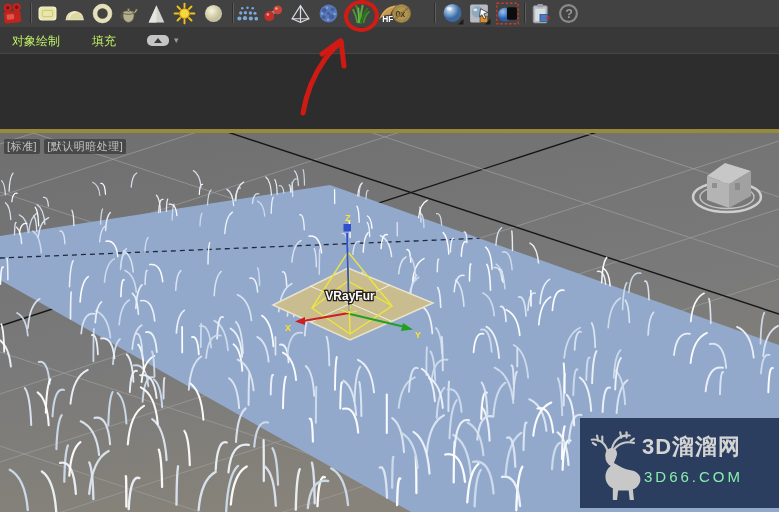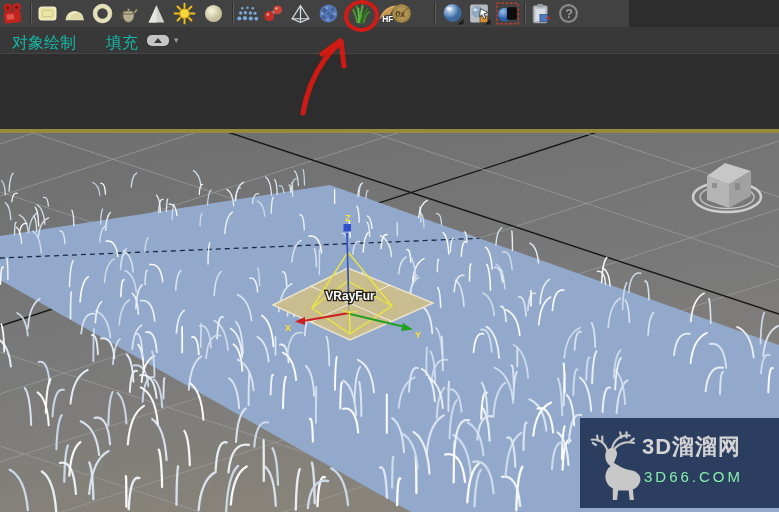--- a/index.html
+++ b/index.html
@@ -1,27 +1,27 @@
 <!DOCTYPE html>
 <html><head>
 <meta charset="utf-8">
 <style>
   html,body{margin:0;padding:0;background:#1f1f1f;}
   #app{position:relative;width:779px;height:512px;overflow:hidden;
        font-family:"Liberation Sans", sans-serif;background:#2d2d2d;}
   
-  #toolbar{position:absolute;left:0;top:0;width:629px;height:27px;background:#424242;
+  #toolbar{position:absolute;left:0;top:0;width:779px;height:27px;background:#424242;
            border-bottom:1px solid #353535;z-index:3;}
   .tbicon{position:absolute;top:2px;width:23px;height:23px;}
   .tbicon svg{display:block;width:23px;height:23px;}
   .tbsep{position:absolute;top:3px;width:1px;height:20px;background:#5e5e5e;box-shadow:-1px 0 0 #2e2e2e;}
   
   #ribbon{position:absolute;left:0;top:27px;width:779px;height:26px;background:#383838;
           border-bottom:1px solid #464646;z-index:3;}
-  .ribbon-tab{position:absolute;top:6px;font-size:16px;color:#14b8a6;cursor:default;}
+  .ribbon-tab{position:absolute;top:6px;font-size:12px;color:#bef264;cursor:default;}
   #flyout-pill{position:absolute;left:147px;top:8px;width:22px;height:11px;background:#c6c6c6;
                border-radius:5px;display:flex;align-items:center;justify-content:center;}
   #flyout-pill .tri{width:0;height:0;border-left:4px solid transparent;border-right:4px solid transparent;
                     border-bottom:5px solid #3a3a3a;}
   #flyout-caret{position:absolute;left:174px;top:8px;font-size:9px;color:#9a9a9a;}
   
   #panel{position:absolute;left:0;top:53px;width:779px;height:76px;background:#2d2d2d;z-index:2;}
   #vp-border{position:absolute;left:0;top:129px;width:779px;height:4px;background:#968b3a;z-index:2;}
   
   #scene{position:absolute;left:0;top:0;z-index:1;}
@@ -671,30 +671,34 @@
       <div class="tbicon" style="left: 557px;">
         <svg viewBox="0 0 22 22">
           <circle cx="11" cy="11" r="8" fill="none" stroke="#8b8b8b" stroke-width="2"></circle>
           <text x="7.8" y="15.5" font-size="12" font-weight="bold" fill="#9a9a9a" font-family="Liberation Sans, sans-serif">?</text>
         </svg>
       </div>
     </div>
 
   <div id="ribbon">
     <span class="ribbon-tab" style="left:12px">对象绘制</span>
-    <span class="ribbon-tab" style="left:106px">填充</span>
+    <span class="ribbon-tab" style="left:92px">填充</span>
     <div id="flyout-pill">
       <div class="tri"></div>
     </div>
     <span id="flyout-caret">▾</span>
   </div>
 
   <div id="panel"></div>
   <div id="vp-border"></div>
 
+  <div id="vp-label">
+    <span class="chip">[标准]</span>
+    <span class="chip">[默认明暗处理]</span>
+  </div>
 
   <div id="watermark">
     <svg id="wm-deer" width="56" height="76" viewBox="0 0 52 72">
       <g stroke="#c8c8c8" stroke-width="2" fill="none" stroke-linecap="round">
         <path d="M18,24 C16,16 10,12 3,13"></path>
         <path d="M8,9 L9,14"></path>
           <path d="M13,10 L13,15"></path>
           <path d="M4,16 L7,18"></path>
         <path d="M22,22 C24,13 31,8 39,9"></path>
         <path d="M30,6 L31,11"></path>

